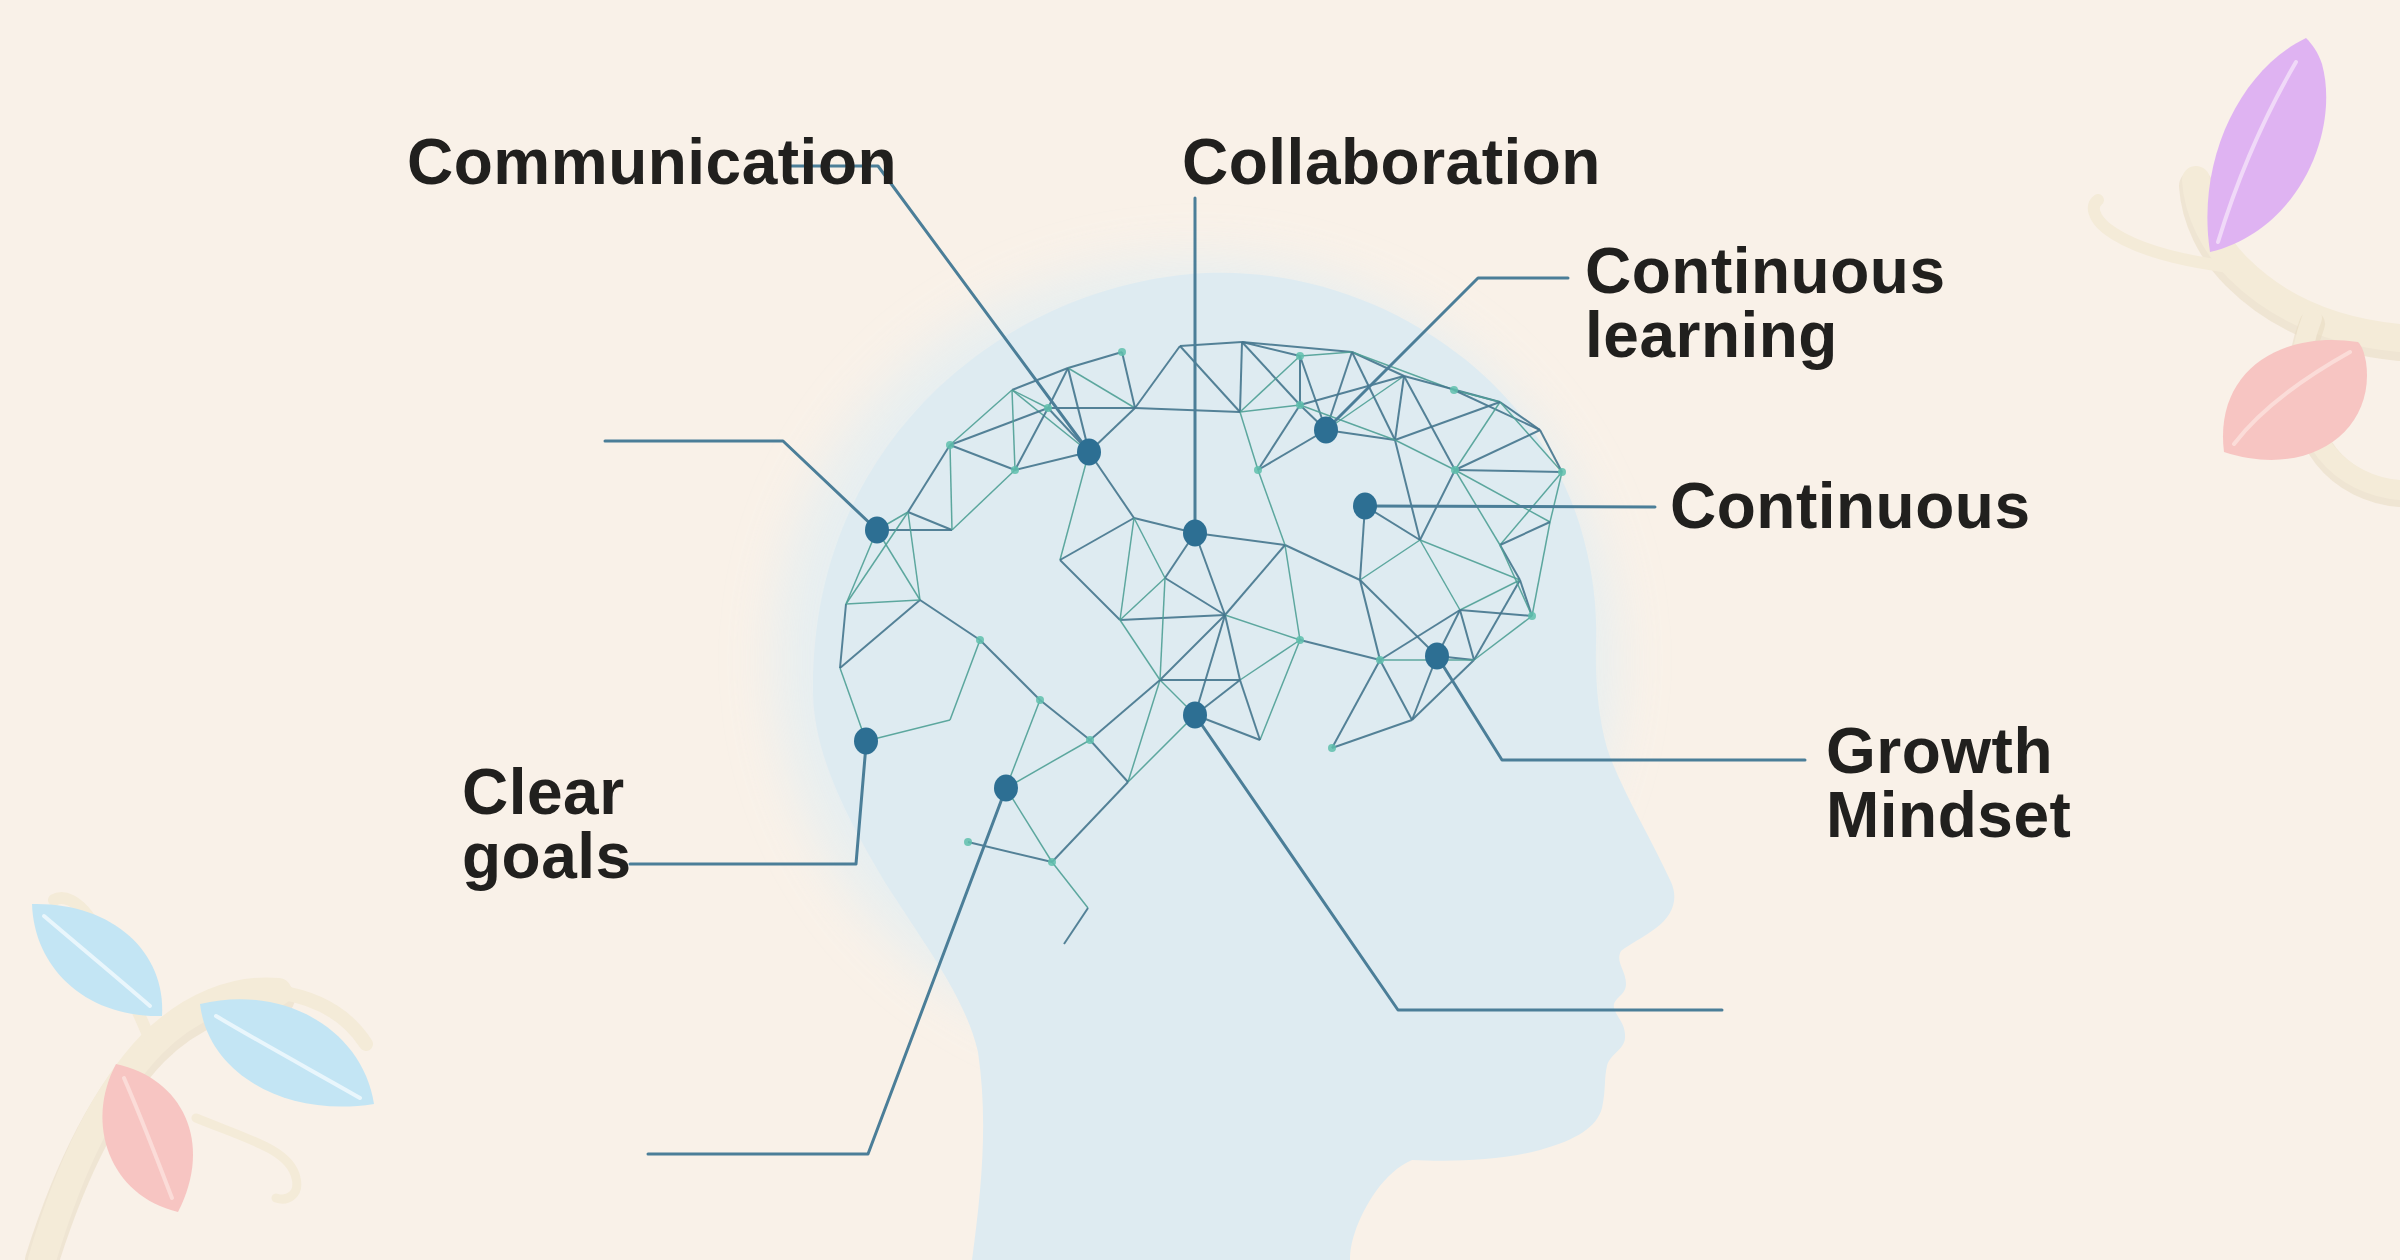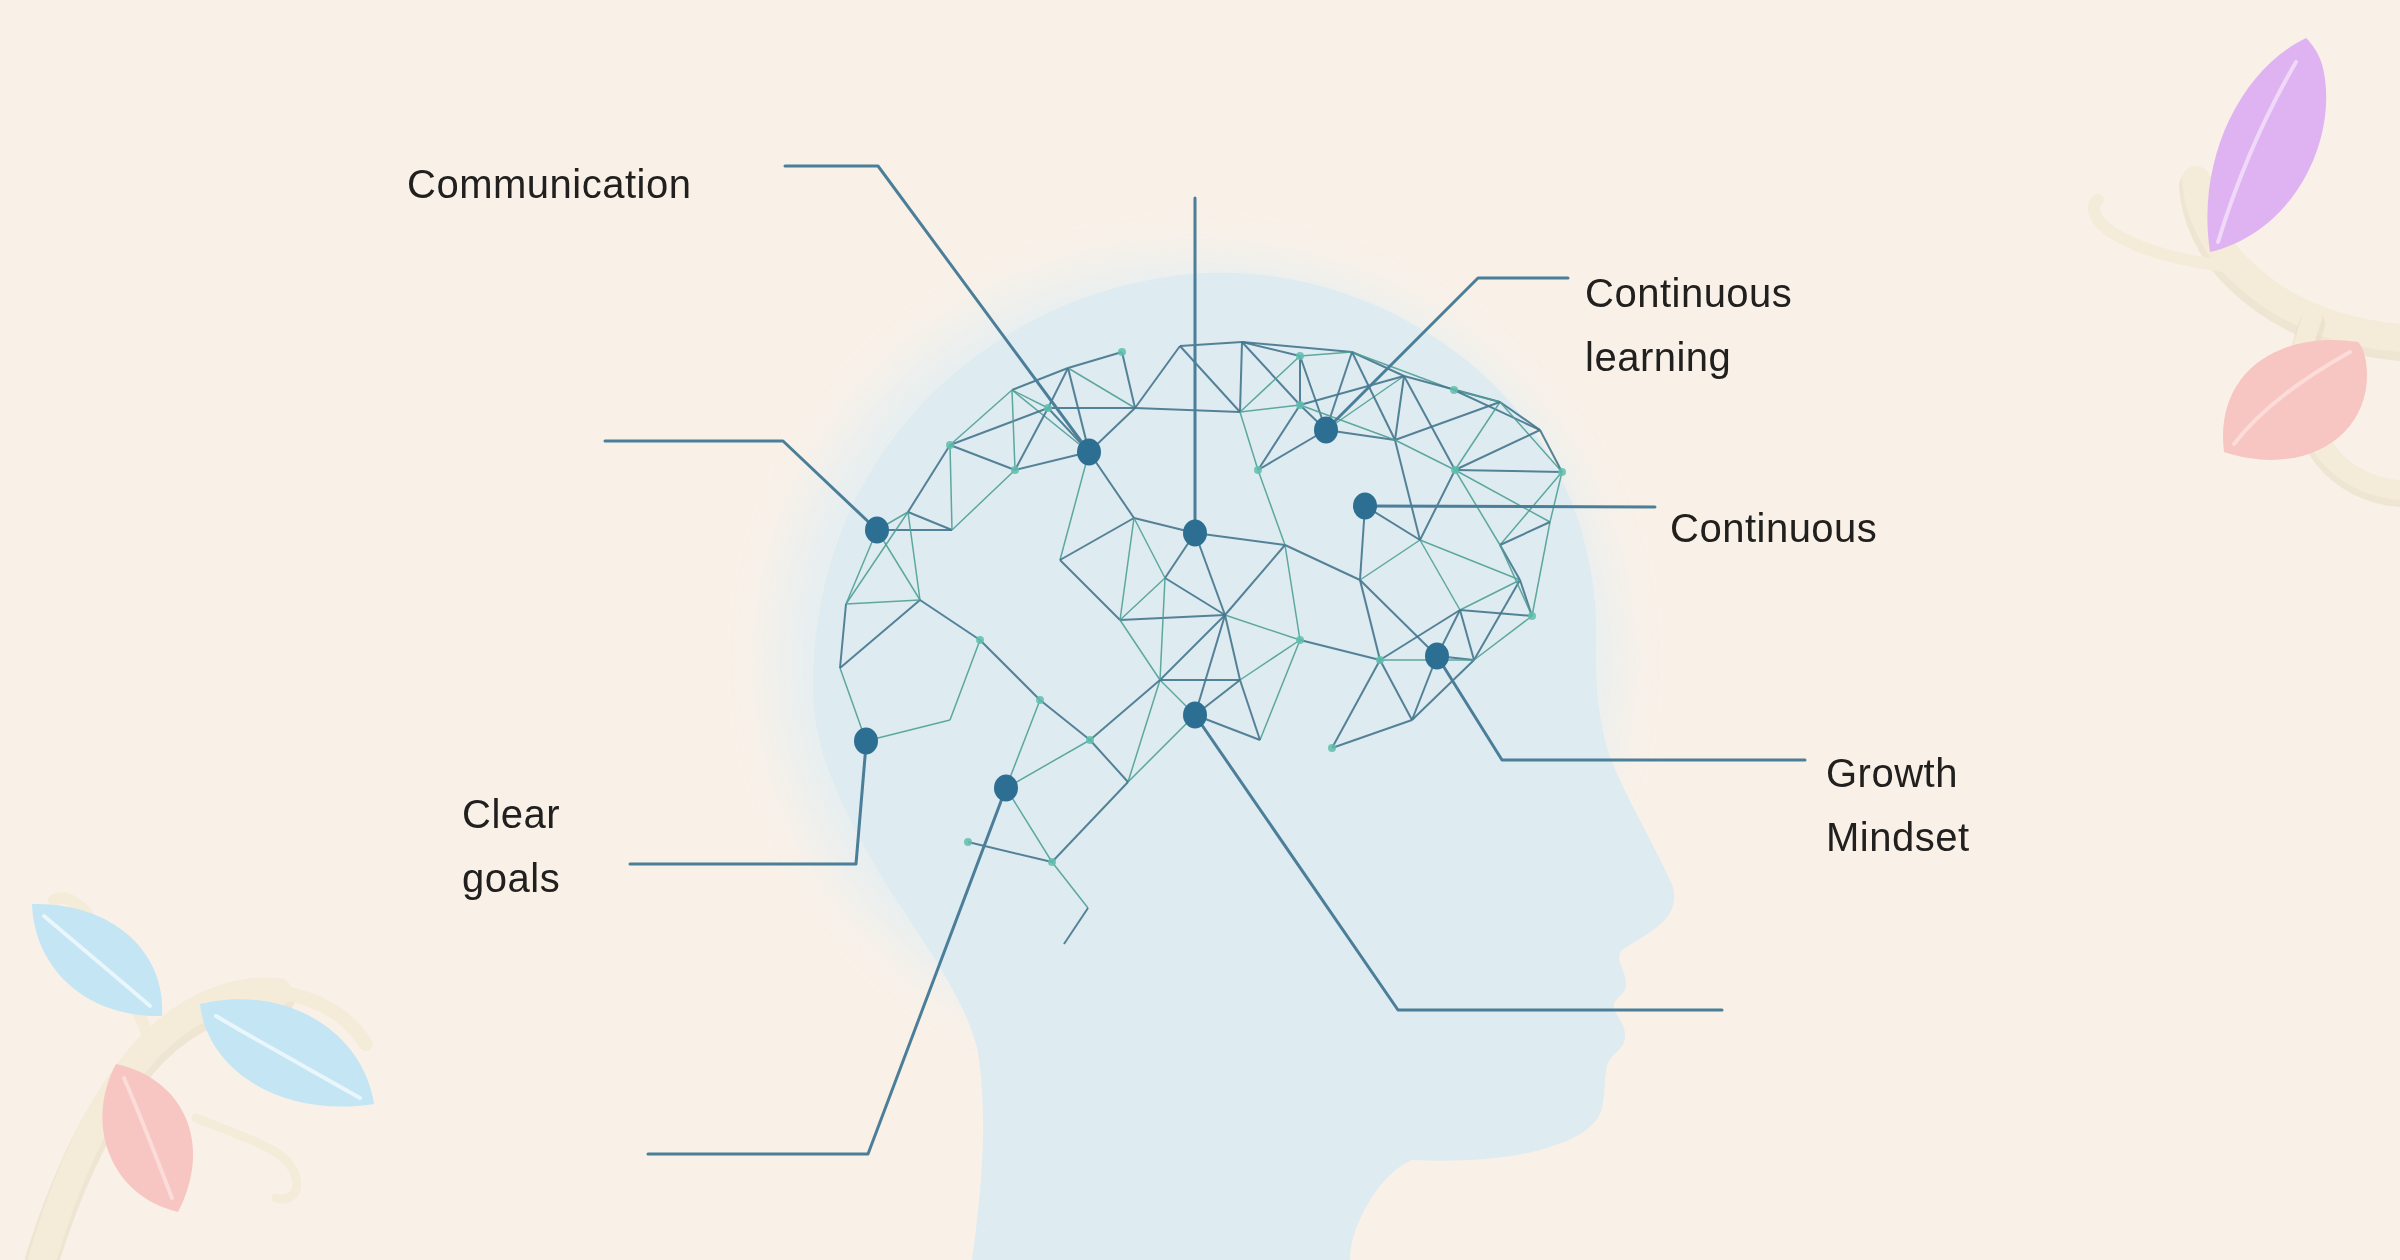--- a/index.html
+++ b/index.html
@@ -5,26 +5,25 @@
   html,body{margin:0;padding:0;background:#ffffff;}
   #canvas{
     position:relative;width:2400px;height:1260px;overflow:hidden;
     background:var(--background,#f9f1e8);
     font-family:"Liberation Sans","DejaVu Sans",sans-serif;
   }
   #scene{position:absolute;left:0;top:0;}
   .label{
     position:absolute;
     color:var(--label_ink,#21201e);
-    font-weight:400;
-    font-size:40px;
+    font-weight:700;
+    font-size:64px;
     line-height:64px;
     letter-spacing:0.5px;
     white-space:pre-line;
-    margin-top:22px;
   }
   .leader{
     fill:none;
     stroke:var(--leader_line,#4b7e98);
     stroke-width:3;
     stroke-linecap:round;
     stroke-linejoin:round;
   }
   .branch{
     fill:none;
@@ -294,20 +293,21 @@
       <path fill="var(--leaf_blue,#c3e5f4)" d="M 32 904 C 110 902 166 950 162 1016 C 86 1018 34 968 32 904 Z"></path>
       <path class="rib" stroke="#e9f6fc" stroke-width="4" d="M 44 916 C 84 950 120 980 150 1006"></path>
       <path fill="var(--leaf_blue,#c3e5f4)" d="M 200 1004 C 282 984 362 1028 374 1104 C 286 1118 208 1074 200 1004 Z"></path>
       <path class="rib" stroke="#e9f6fc" stroke-width="4" d="M 216 1016 C 270 1048 322 1076 360 1098"></path>
       <path fill="var(--leaf_pink,#f7c5c2)" d="M 116 1064 C 182 1078 214 1142 178 1212 C 110 1196 84 1124 116 1064 Z"></path>
       <path class="rib" stroke="#fbdcd8" stroke-width="4" d="M 124 1078 C 144 1124 158 1162 172 1198"></path>
     </g>
   </svg>
 
   <div class="label" style="left:407px;top:130px;">Communication</div>
+  <div class="label" style="left:1182px;top:130px;">Collaboration</div>
   <div class="label" style="left:1585px;top:239px;">Continuous
 learning</div>
   <div class="label" style="left:1670px;top:474px;">Continuous</div>
   <div class="label" style="left:462px;top:760px;">Clear
 goals</div>
   <div class="label" style="left:1826px;top:719px;">Growth
 Mindset</div>
 </div>
 
 </body></html>

